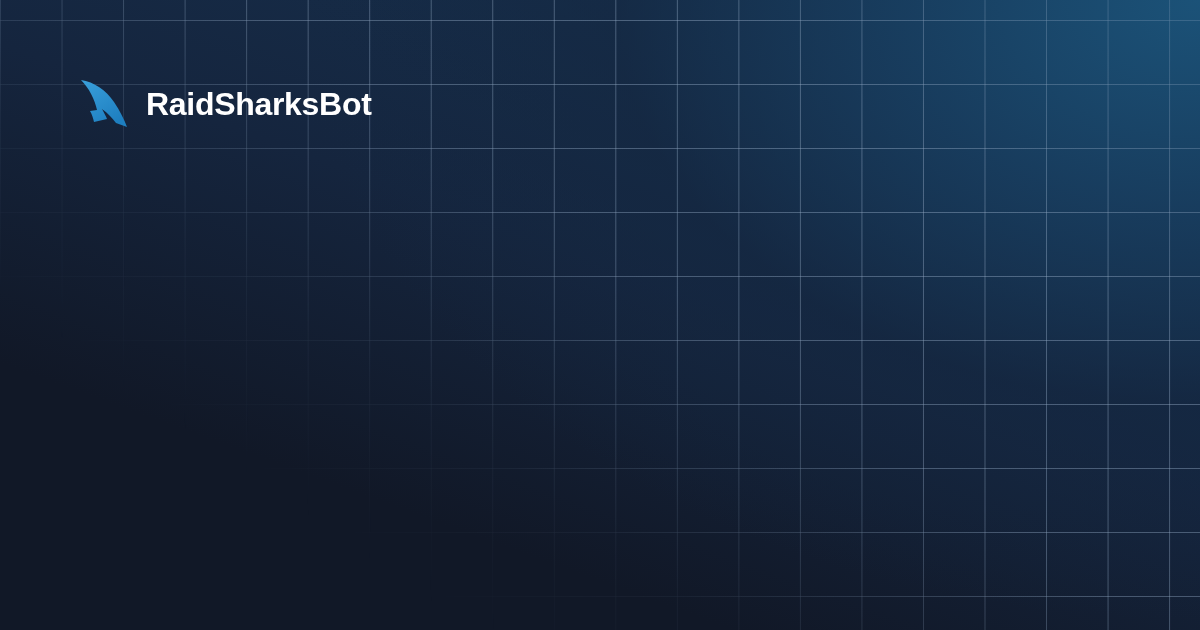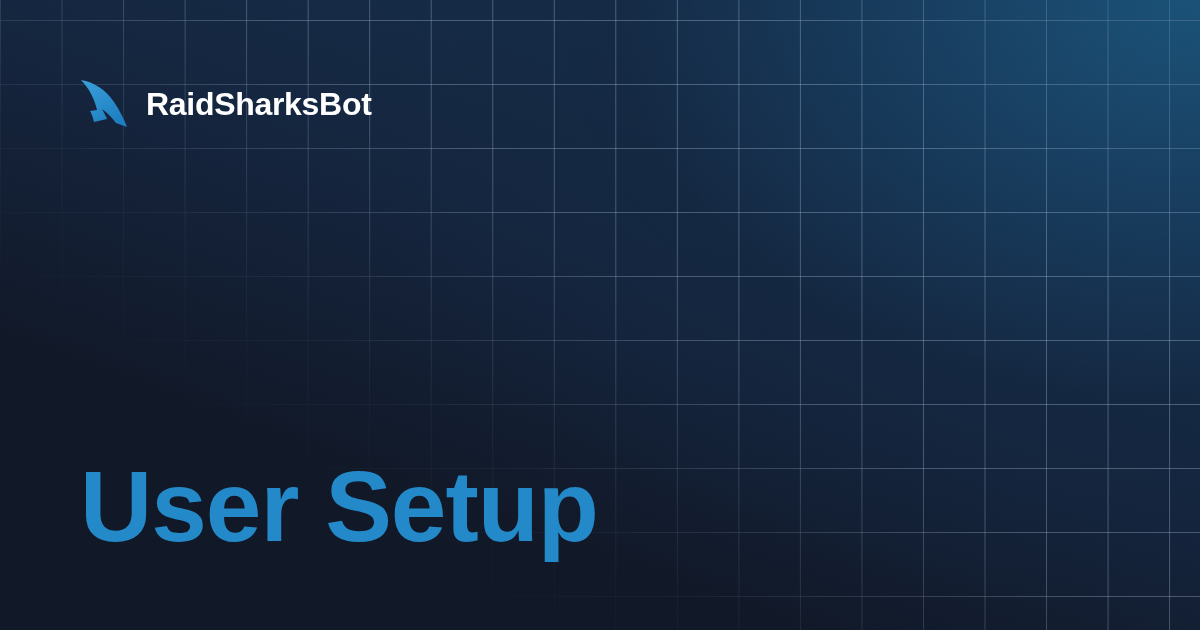--- a/index.html
+++ b/index.html
@@ -60,14 +60,13 @@
            C 32 40, 28 35, 22 31
            C 24 35, 26 38, 27 41
            L 14 44
            C 13 40, 12 36, 10 33
            L 17 32
            C 15 22, 9 10, 1 2 Z"></path>
     </svg>
     <span class="name">RaidSharksBot</span>
   </div>
 
-  <h1 class="title">User Setup</h1>
 </div>
 
 </body></html>

